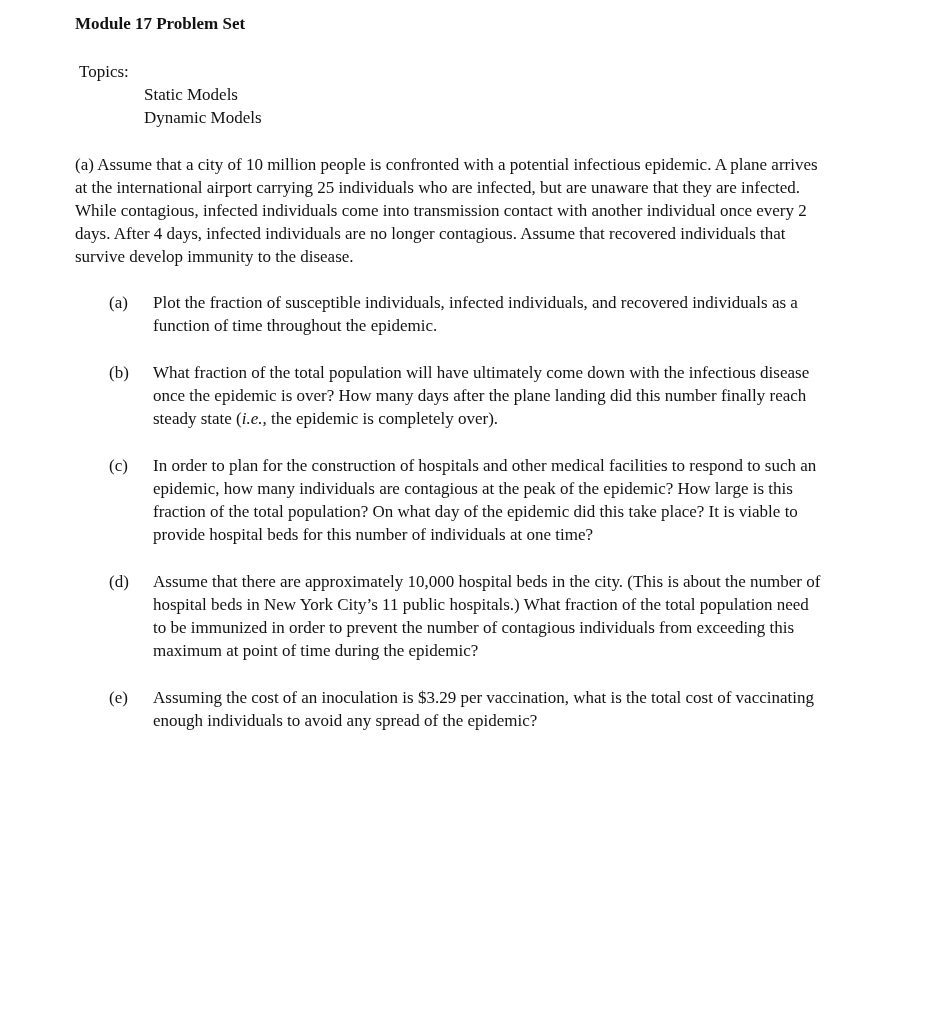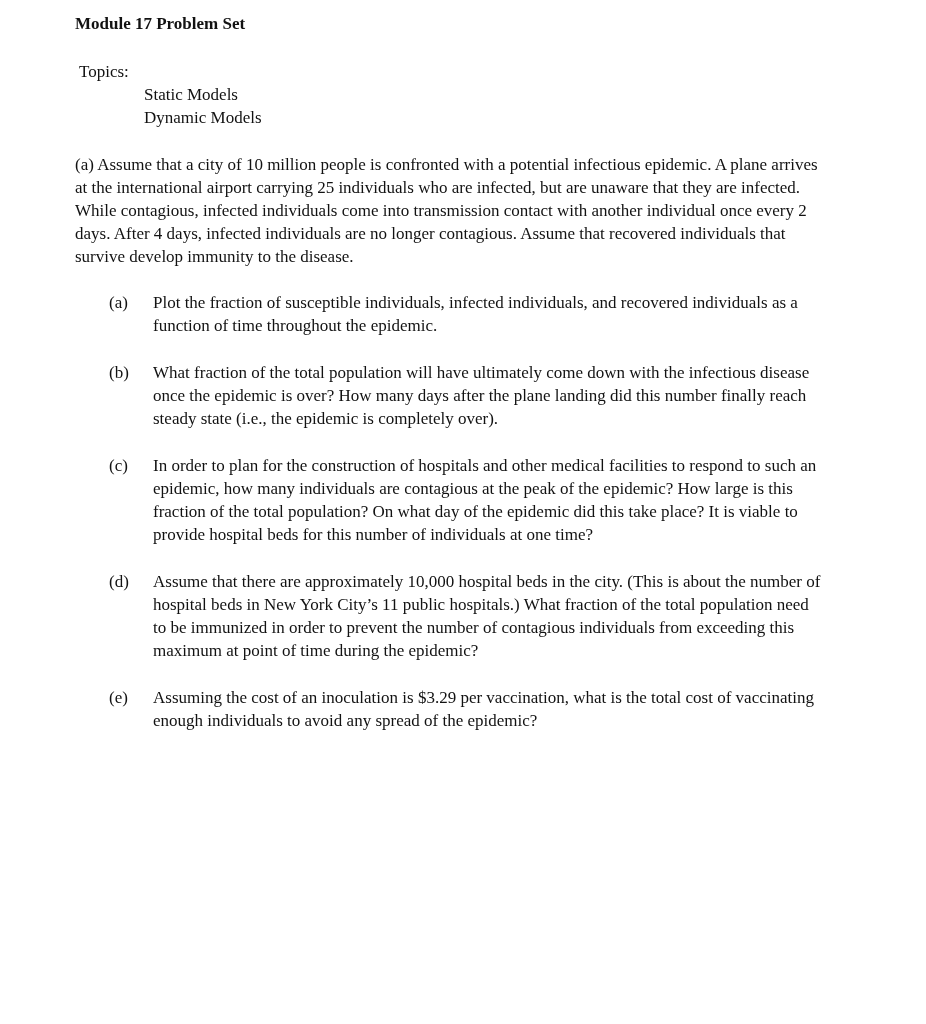--- a/index.html
+++ b/index.html
@@ -44,20 +44,21 @@
     margin: 0 0 24px 34px;
   }
   .list-label {
     flex: 0 0 31px;
   }
   .list-text {
     flex: 1 1 auto;
     margin-left: 13px;
   }
   .em {
+    font-style: italic;
   }
 </style>
 </head>
 <body>
 
 <div class="page">
 
   <div class="doc-title">Module 17 Problem Set</div>
 
   <div class="topics-block">

